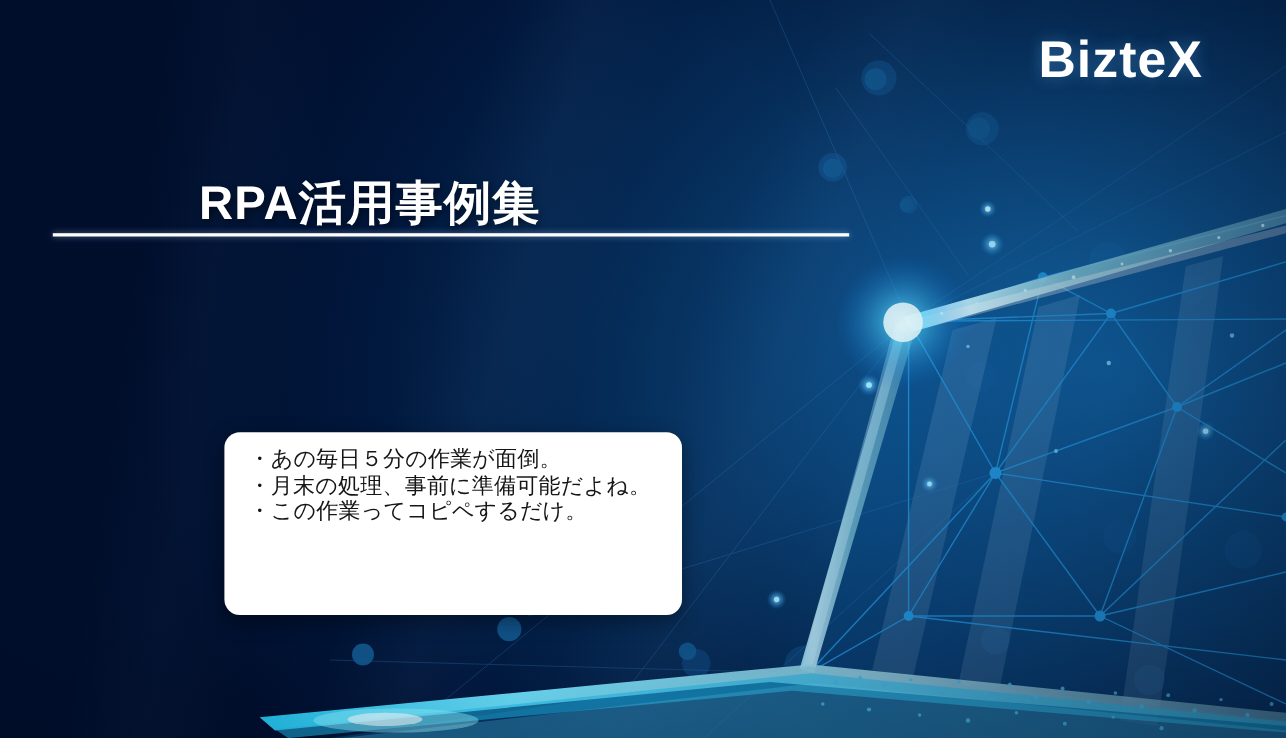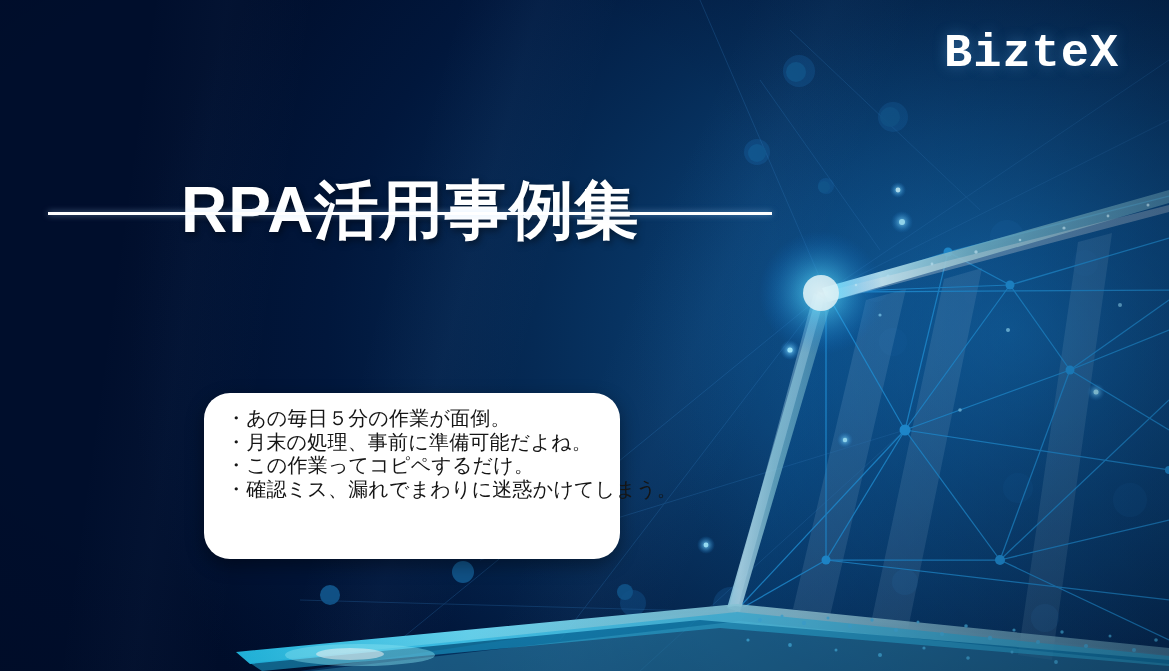--- a/index.html
+++ b/index.html
@@ -38,36 +38,36 @@
     pointer-events: none;
   }
   .bg-svg { position: absolute; inset: 0; }
 
   
   .logo {
     position: absolute;
     left: 944px;
     top: 30px;
     color: #ffffff;
-    font-family: Liberation Mono, monospace;
+    font-family: Liberation Sans, sans-serif;
     font-size: 47px;
     font-weight: bold;
     letter-spacing: 1px;
     line-height: 1;
     text-shadow: 0 0 14px rgba(110,190,255,0.35);
     white-space: nowrap;
   }
 
   
   .title {
     position: absolute;
     left: 181px;
     top: 133px;
     color: #ffffff;
-    font-size: 64px;
+    font-size: 43px;
     font-weight: bold;
     letter-spacing: 1px;
     line-height: 1.08;
     white-space: nowrap;
     text-shadow: 2px 3px 7px rgba(0,0,0,0.45);
   }
   .divider {
     position: absolute;
     left: 48px;
     top: 212px;
@@ -90,21 +90,21 @@
   }
 
   
   .callout {
     position: absolute;
     left: 204px;
     top: 393px;
     width: 416px;
     height: 166px;
     background: #ffffff;
-    border-radius: 26px;
+    border-radius: 14px;
     box-shadow: 0 6px 18px rgba(0,0,0,0.38);
     box-sizing: border-box;
     padding: 14px 18px 10px 22px;
   }
   .callout ul {
     margin: 0;
     padding: 0;
     list-style: none;
   }
   .callout li {
@@ -335,17 +335,16 @@
   <div class="logo">BizteX</div>
 
   <h1 class="title">RPA活用事例集</h1>
   <div class="divider"></div>
 
   <div class="callout">
     <ul>
         <li>・あの毎日５分の作業が面倒。</li>
         <li>・月末の処理、事前に準備可能だよね。</li>
         <li>・この作業ってコピペするだけ。</li>
-        <li>・確認ミス、漏れでまわりに迷惑かけてしまう。</li>
       </ul>
   </div>
 
 </div>
 
 </body></html>

